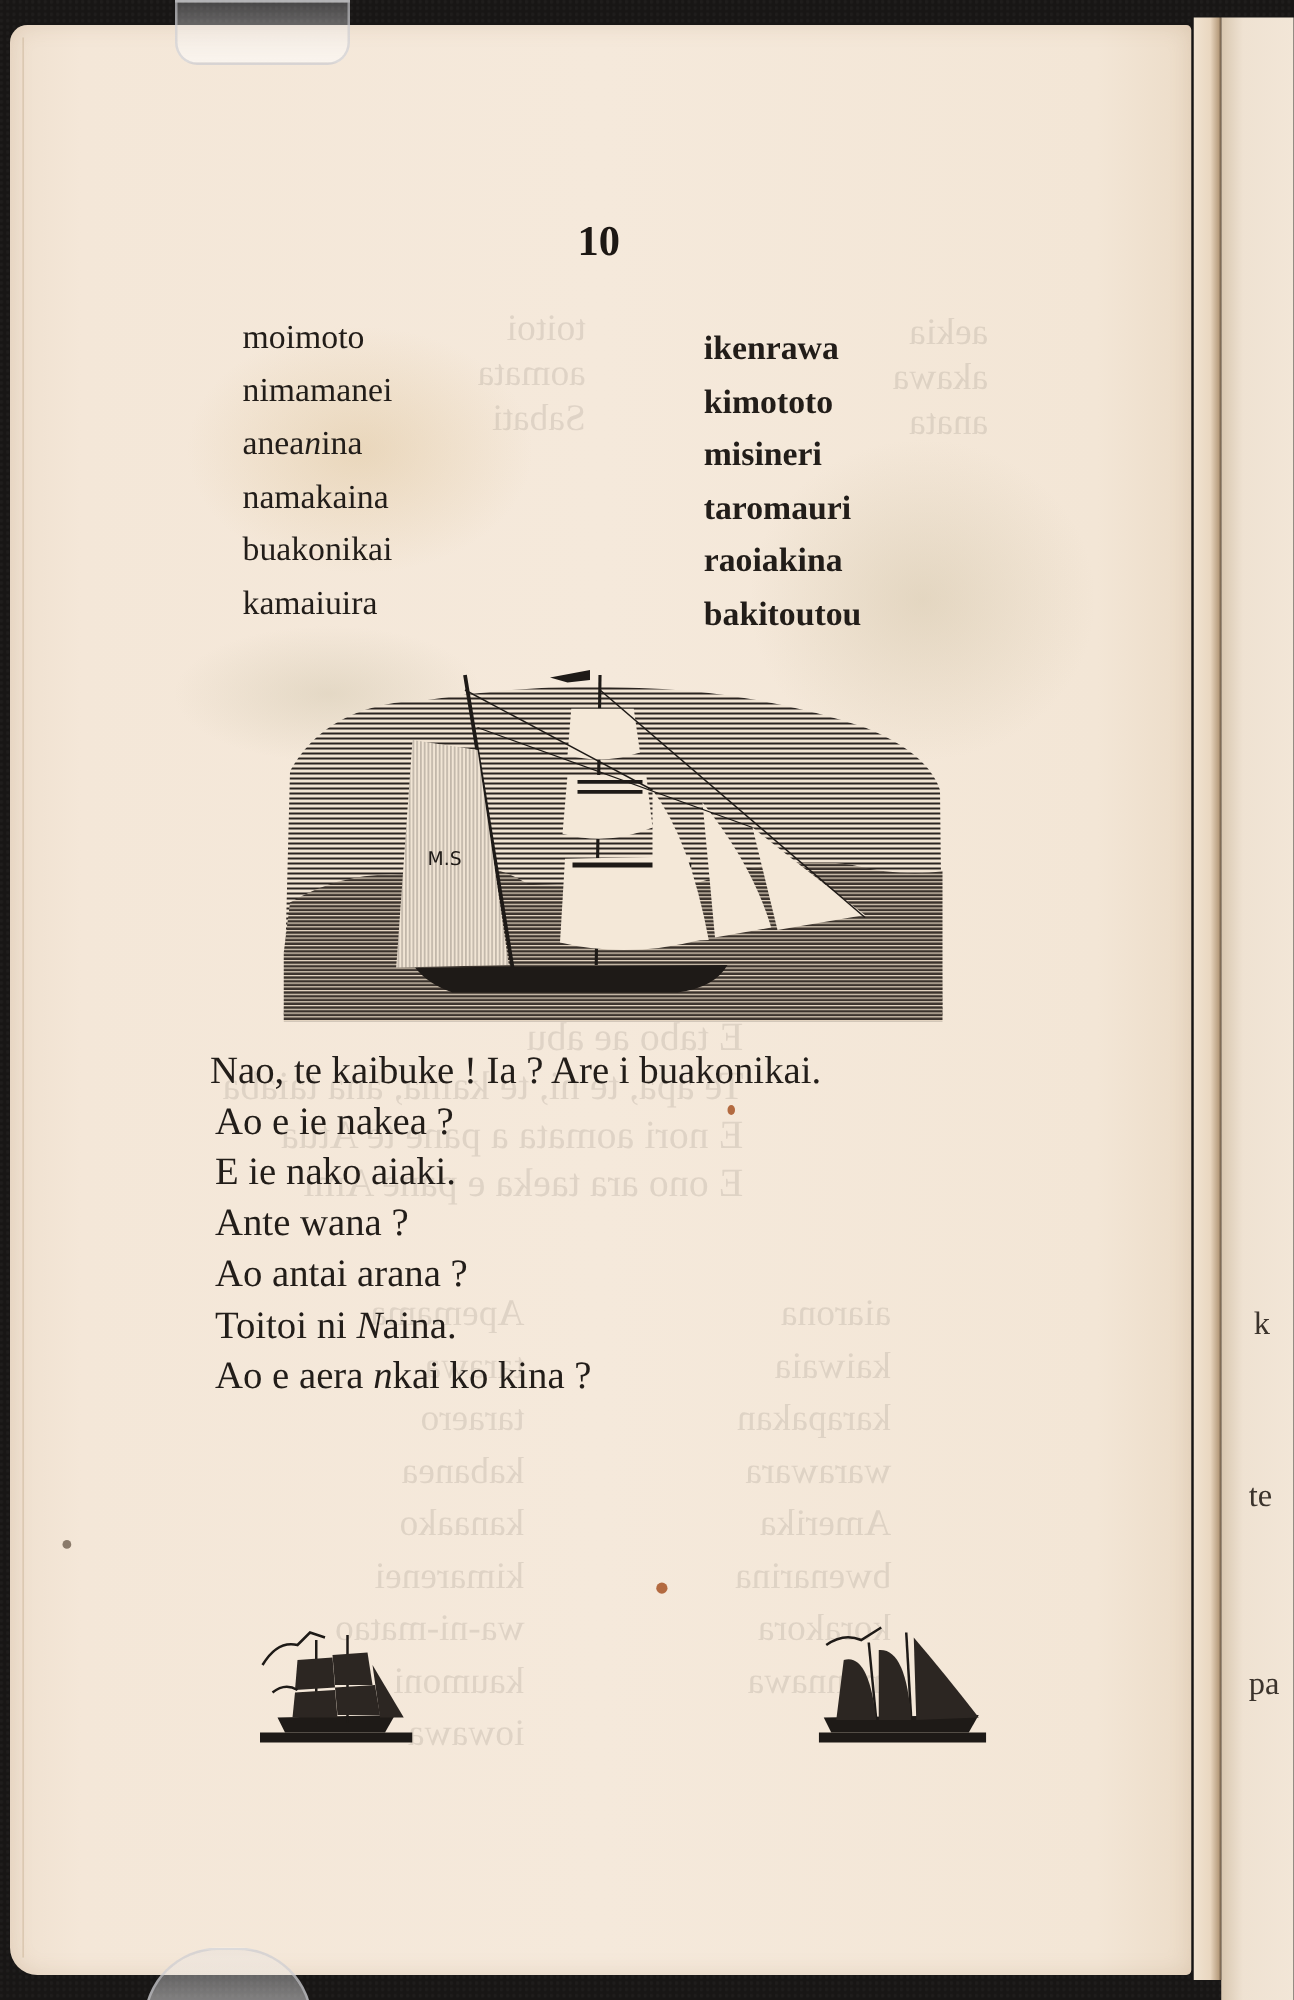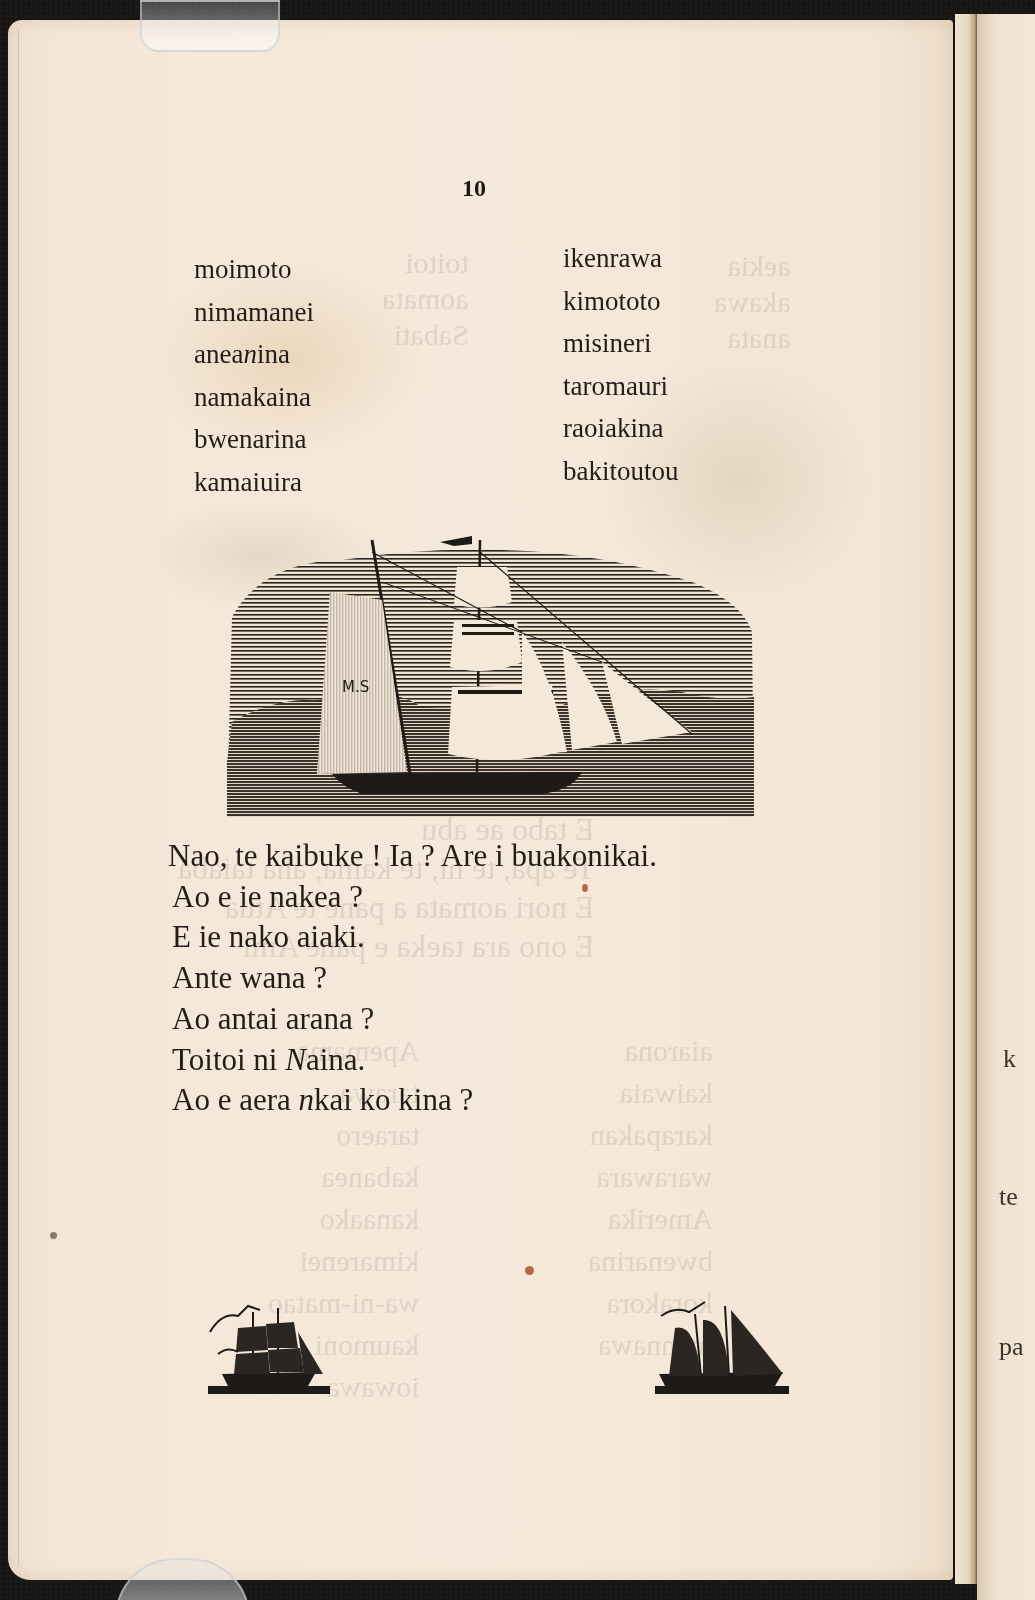--- a/index.html
+++ b/index.html
@@ -56,28 +56,28 @@
 
   
   .clip {
     position: absolute; background: linear-gradient(180deg, rgba(220,220,225,0.25), rgba(255,255,255,0.55));
     border: 2px solid rgba(200,200,205,0.6);
   }
   .clip.top { left: 140px; top: 0; width: 140px; height: 52px; border-radius: 0 0 18px 18px; }
   .clip.bottom { left: 115px; top: 1558px; width: 135px; height: 60px; border-radius: 60px 60px 0 0; }
 
   .page-number {
-    position: absolute; left: 462px; top: 175px; font-size: 24px; font-weight: bold;
+    position: absolute; left: 462px; top: 175px; font-size: 34px; font-weight: bold;
     color: #1d1814;
   }
   .word-col {
     position: absolute; font-size: 27px; line-height: 42.5px; color: #221d19;
   }
   .word-col.left { left: 194px; top: 248px; }
-  .word-col.right { left: 563px; top: 237px; font-weight: normal; }
+  .word-col.right { left: 563px; top: 257px; font-weight: bold; }
   .word-col div { white-space: nowrap; }
   .word-col em, .dialogue em { font-style: italic; }
 
   
   .engraving { position: absolute; left: 222px; top: 522px; width: 535px; height: 298px; }
 
   .dialogue {
     position: absolute; left: 168px; top: 836px; font-size: 31px; line-height: 40.7px;
     color: #221d19; white-space: nowrap;
   }
@@ -144,21 +144,21 @@
 <div class="clip top"></div>
 <div class="clip bottom"></div>
 
 <div class="page-number">10</div>
 
 <div class="word-col left">
   <div><span>moimoto</span></div>
   <div><span>nimamanei</span></div>
   <div><span>anea</span><em>n</em><span>ina</span></div>
   <div><span>namakaina</span></div>
-  <div><span>bwenarina</span></div>
+  <div><span>buakonikai</span></div>
   <div><span>kamaiuira</span></div>
 </div>
 
 <div class="word-col right">
   <div><span>ikenrawa</span></div>
   <div><span>kimototo</span></div>
   <div><span>misineri</span></div>
   <div><span>taromauri</span></div>
   <div><span>raoiakina</span></div>
   <div><span>bakitoutou</span></div>

